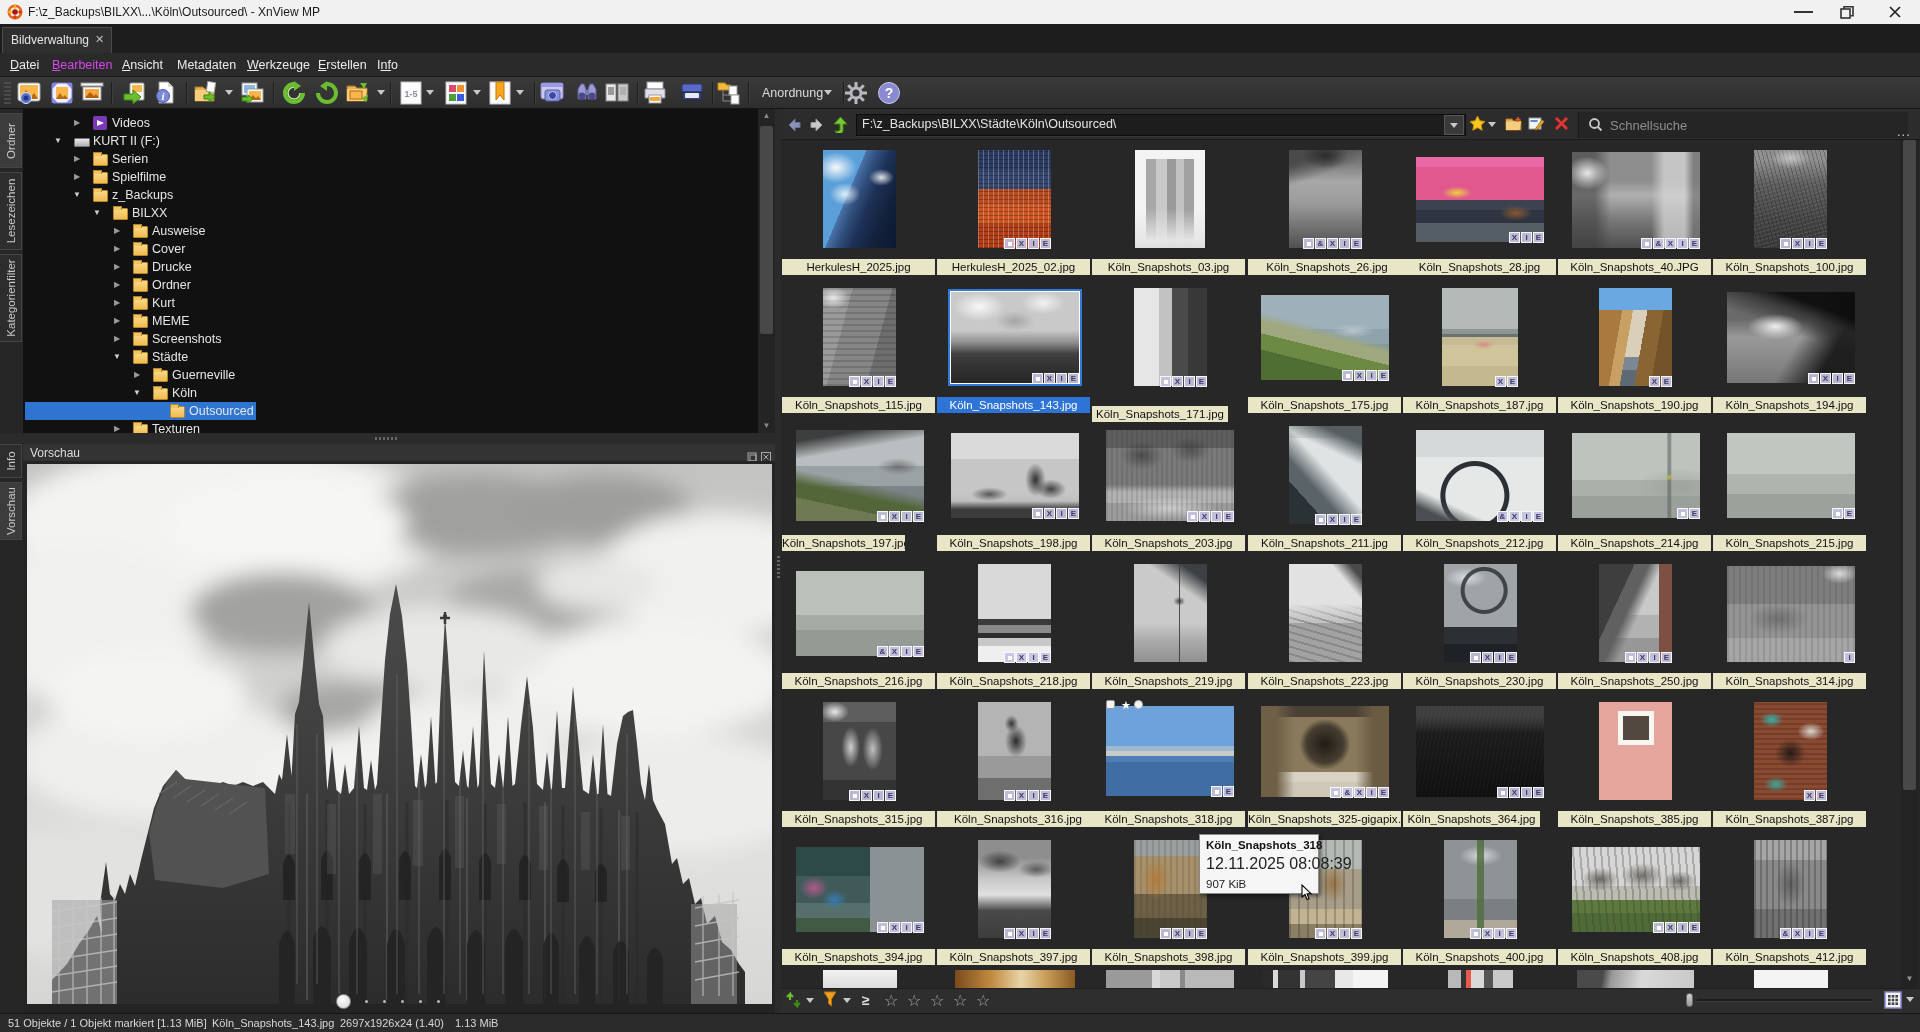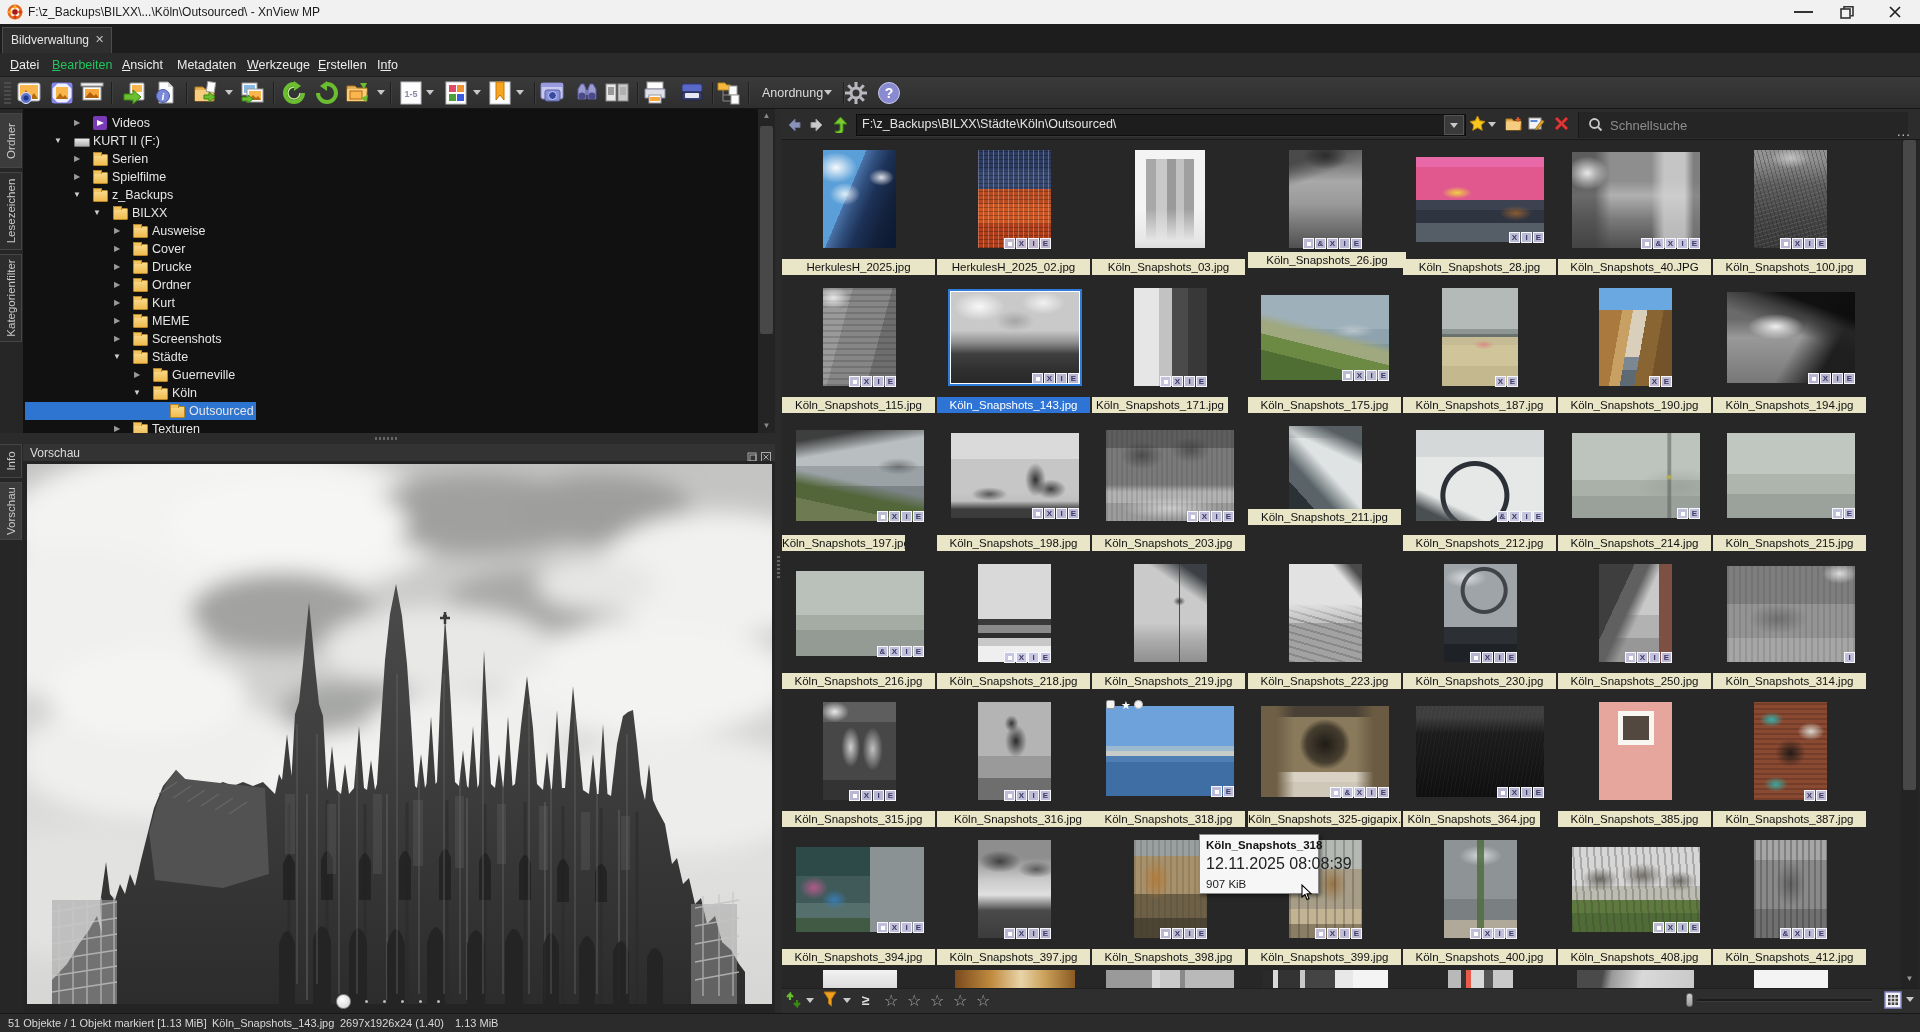--- a/index.html
+++ b/index.html
@@ -52,21 +52,21 @@
       </svg></div>
 <div class="abs" style="left:1888px;top:5px"><svg width="14" height="14" viewBox="0 0 14 14">
         <path d="M2,2 L12,12 M12,2 L2,12" stroke="#222" stroke-width="1.7"></path>
       </svg></div>
 <div class="abs" style="left:0;top:24px;width:1920px;height:29px;background:#1d1d1d"></div>
 <div class="abs" style="left:2px;top:27px;width:110px;height:26px;background:#2f2f2f;border:1px solid #4c4c4c;border-bottom:none"></div>
 <div class="abs" style="left:11px;top:33px;font-size:12px;color:#e5e5e5">Bildverwaltung</div>
 <div class="abs" style="left:95px;top:33px;font-size:11px;color:#c0c0c0">✕</div>
 <div class="abs" style="left:0;top:53px;width:1920px;height:24px;background:#2a2a2a;border-bottom:1px solid #1c1c1c"></div>
 <div class="abs" style="left:10px;top:58px;font-size:12.5px;color:#ececec"><u>D</u>atei</div>
-<div class="abs" style="left:52px;top:58px;font-size:12.5px;color:#22c55e"><u>B</u>earbeiten</div>
+<div class="abs" style="left:52px;top:58px;font-size:12.5px;color:#d946ef"><u>B</u>earbeiten</div>
 <div class="abs" style="left:122px;top:58px;font-size:12.5px;color:#ececec"><u>A</u>nsicht</div>
 <div class="abs" style="left:177px;top:58px;font-size:12.5px;color:#ececec">Meta<u>d</u>aten</div>
 <div class="abs" style="left:247px;top:58px;font-size:12.5px;color:#ececec"><u>W</u>erkzeuge</div>
 <div class="abs" style="left:318px;top:58px;font-size:12.5px;color:#ececec"><u>E</u>rstellen</div>
 <div class="abs" style="left:377px;top:58px;font-size:12.5px;color:#ececec">I<u>nf</u>o</div>
 <div class="abs" style="left:0;top:77px;width:1920px;height:32px;background:linear-gradient(180deg,#3a3a3a,#2e2e2e);border-bottom:1px solid #151515"></div>
 <div class="abs" style="left:4px;top:82px;width:7px;height:22px;background:repeating-linear-gradient(180deg,#555 0 2px,rgba(0,0,0,0) 2px 4px);opacity:.7"></div>
 <div class="tbi" style="left:17px;top:81px"><svg width="24" height="24" viewBox="0 0 24 24">
         <rect x="1" y="2" width="22" height="18" rx="2" fill="#fdfdfd" stroke="#a0a0a0"></rect>
         <rect x="3" y="4" width="18" height="14" fill="#f9b64c"></rect>
@@ -521,21 +521,21 @@
       <span class="bds">
         <span class="bd bd-d">
           <i></i>
         </span>
         <span class="bd">&amp;</span>
         <span class="bd">X</span>
         <span class="bd">I</span>
         <span class="bd">E</span>
       </span>
     </div>
-<div class="lb" style="left:1248px;top:252px;width:158px">Köln_Snapshots_26.jpg</div>
+<div class="lb" style="left:1248px;top:259px;width:158px">Köln_Snapshots_26.jpg</div>
 <div class="th" style="left:1416px;top:157px;width:128px;height:85px;background:#e05a96;background-image:radial-gradient(ellipse 20px 8px at 32% 42%,#f0d040,rgba(240,208,64,0) 75%),radial-gradient(ellipse 22px 10px at 78% 66%,#8a5a34,rgba(138,90,52,0) 75%),linear-gradient(180deg,#e868a8 0 12%,#e0588e 12% 50%,#3c4250 50% 62%,#2e3440 62% 78%,#555d66 78% 100%)">
       <span class="bds">
         <span class="bd">X</span>
         <span class="bd">I</span>
         <span class="bd">E</span>
       </span>
     </div>
 <div class="lb" style="left:1403px;top:259px;width:153px">Köln_Snapshots_28.jpg</div>
 <div class="th" style="left:1572px;top:152px;width:128px;height:96px;background:#999;background-image:radial-gradient(ellipse 30px 24px at 12% 22%,rgba(240,240,240,.95),rgba(240,240,240,0) 70%),linear-gradient(90deg,rgba(60,60,60,.6) 0 18%,rgba(0,0,0,0) 30% 62%,rgba(215,215,215,.75) 72% 88%,rgba(120,120,120,.7) 95%),linear-gradient(180deg,#8e8e8e 0 30%,#b0b0b0 45%,#7a7a7a 70%,#4e4e4e 100%)">
       <span class="bds">
@@ -585,21 +585,21 @@
 <div class="th" style="left:1134px;top:288px;width:73px;height:98px;background:#bdbdbd;background-image:linear-gradient(90deg,#e6e6e6 0 34%,#c2c2c2 34% 52%,#4a4a4a 52% 74%,#383838 74%),linear-gradient(180deg,rgba(255,255,255,.55) 0 10%,rgba(0,0,0,0) 10% 78%,rgba(90,90,90,.8) 78% 100%)">
       <span class="bds">
         <span class="bd bd-d">
           <i></i>
         </span>
         <span class="bd">X</span>
         <span class="bd">I</span>
         <span class="bd">E</span>
       </span>
     </div>
-<div class="lb" style="left:1092px;top:397px;width:136px">Köln_Snapshots_171.jpg</div>
+<div class="lb" style="left:1092px;top:406px;width:136px">Köln_Snapshots_171.jpg</div>
 <div class="th" style="left:1261px;top:295px;width:128px;height:85px;background:#8fa3ae;background-image:radial-gradient(ellipse 30px 10px at 72% 42%,rgba(190,200,205,.9),rgba(190,200,205,0) 70%),linear-gradient(14deg,#4f6e33 0 26%,#6c8a44 26% 40%,#9fa87e 40% 50%,rgba(0,0,0,0) 58%),linear-gradient(180deg,#9eb0ba 0 40%,#8fa3ae 40% 58%,#7d96a4 58% 100%)">
       <span class="bds">
         <span class="bd bd-d">
           <i></i>
         </span>
         <span class="bd">X</span>
         <span class="bd">I</span>
         <span class="bd">E</span>
       </span>
     </div>
@@ -665,21 +665,21 @@
 <div class="th" style="left:1289px;top:426px;width:73px;height:98px;background:#dfe3e3;background-image:linear-gradient(205deg,#565e62 0 14%,rgba(0,0,0,0) 30%),linear-gradient(48deg,#2a3236 0 24%,#5a6468 24% 36%,rgba(0,0,0,0) 54%),linear-gradient(180deg,rgba(200,205,205,.9) 0 12%,rgba(0,0,0,0) 12%)">
       <span class="bds">
         <span class="bd bd-d">
           <i></i>
         </span>
         <span class="bd">X</span>
         <span class="bd">I</span>
         <span class="bd">E</span>
       </span>
     </div>
-<div class="lb" style="left:1248px;top:509px;width:153px">Köln_Snapshots_211.jpg</div>
+<div class="lb" style="left:1248px;top:535px;width:153px">Köln_Snapshots_211.jpg</div>
 <div class="th" style="left:1416px;top:430px;width:128px;height:91px;background:#e3e5e4;background-image:linear-gradient(25deg,#4a4f52 0 10%,rgba(0,0,0,0) 22%),radial-gradient(circle at 46% 72%,rgba(0,0,0,0) 0 29px,#2a3036 30px 34px,rgba(0,0,0,0) 35px),linear-gradient(180deg,#d4d8d8 0 30%,#e6e8e7 30%)">
       <span class="bds">
         <span class="bd">&amp;</span>
         <span class="bd">X</span>
         <span class="bd">I</span>
         <span class="bd">E</span>
       </span>
     </div>
 <div class="lb" style="left:1403px;top:535px;width:153px">Köln_Snapshots_212.jpg</div>
 <div class="th" style="left:1572px;top:433px;width:128px;height:85px;background:#b4bcb4;background-image:radial-gradient(ellipse 5px 4px at 76% 52%,#c8b838,rgba(0,0,0,0) 80%),linear-gradient(90deg,rgba(0,0,0,0) 74%,rgba(90,96,92,.55) 75% 77%,rgba(0,0,0,0) 78%),radial-gradient(ellipse 60px 26px at 85% 64%,rgba(150,158,152,.65),rgba(0,0,0,0) 75%),linear-gradient(180deg,#bdc4bd 0 55%,#a9b1a9 55% 74%,#99a19a 74%)">

